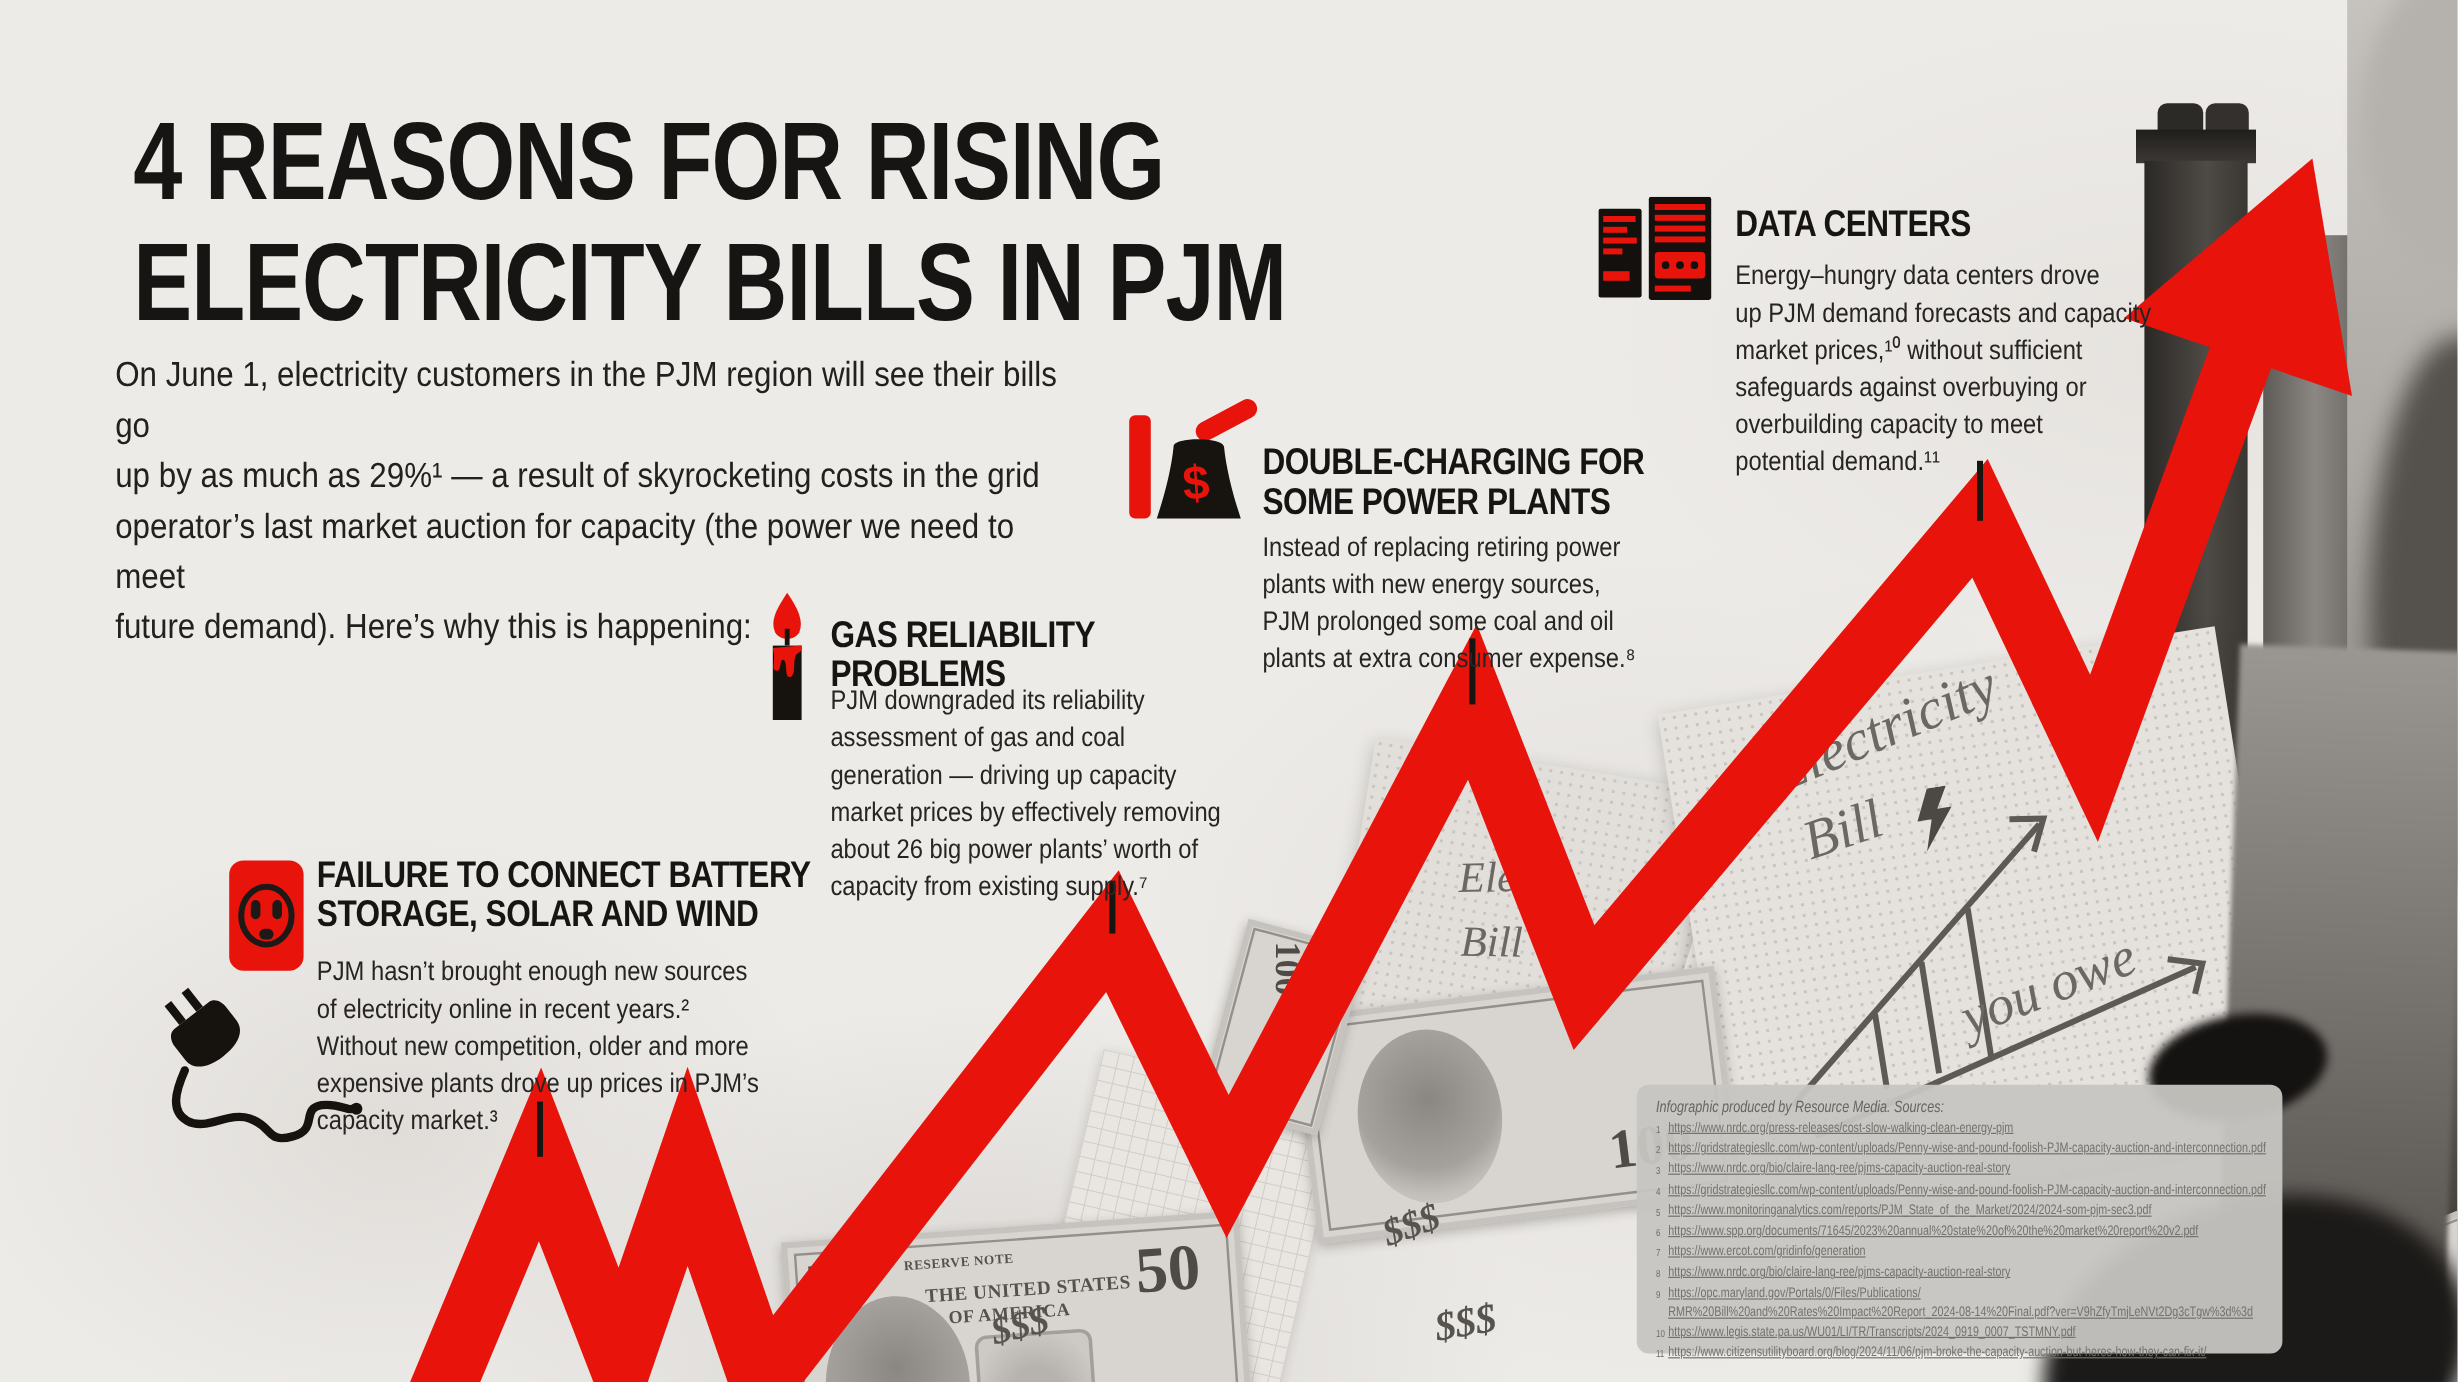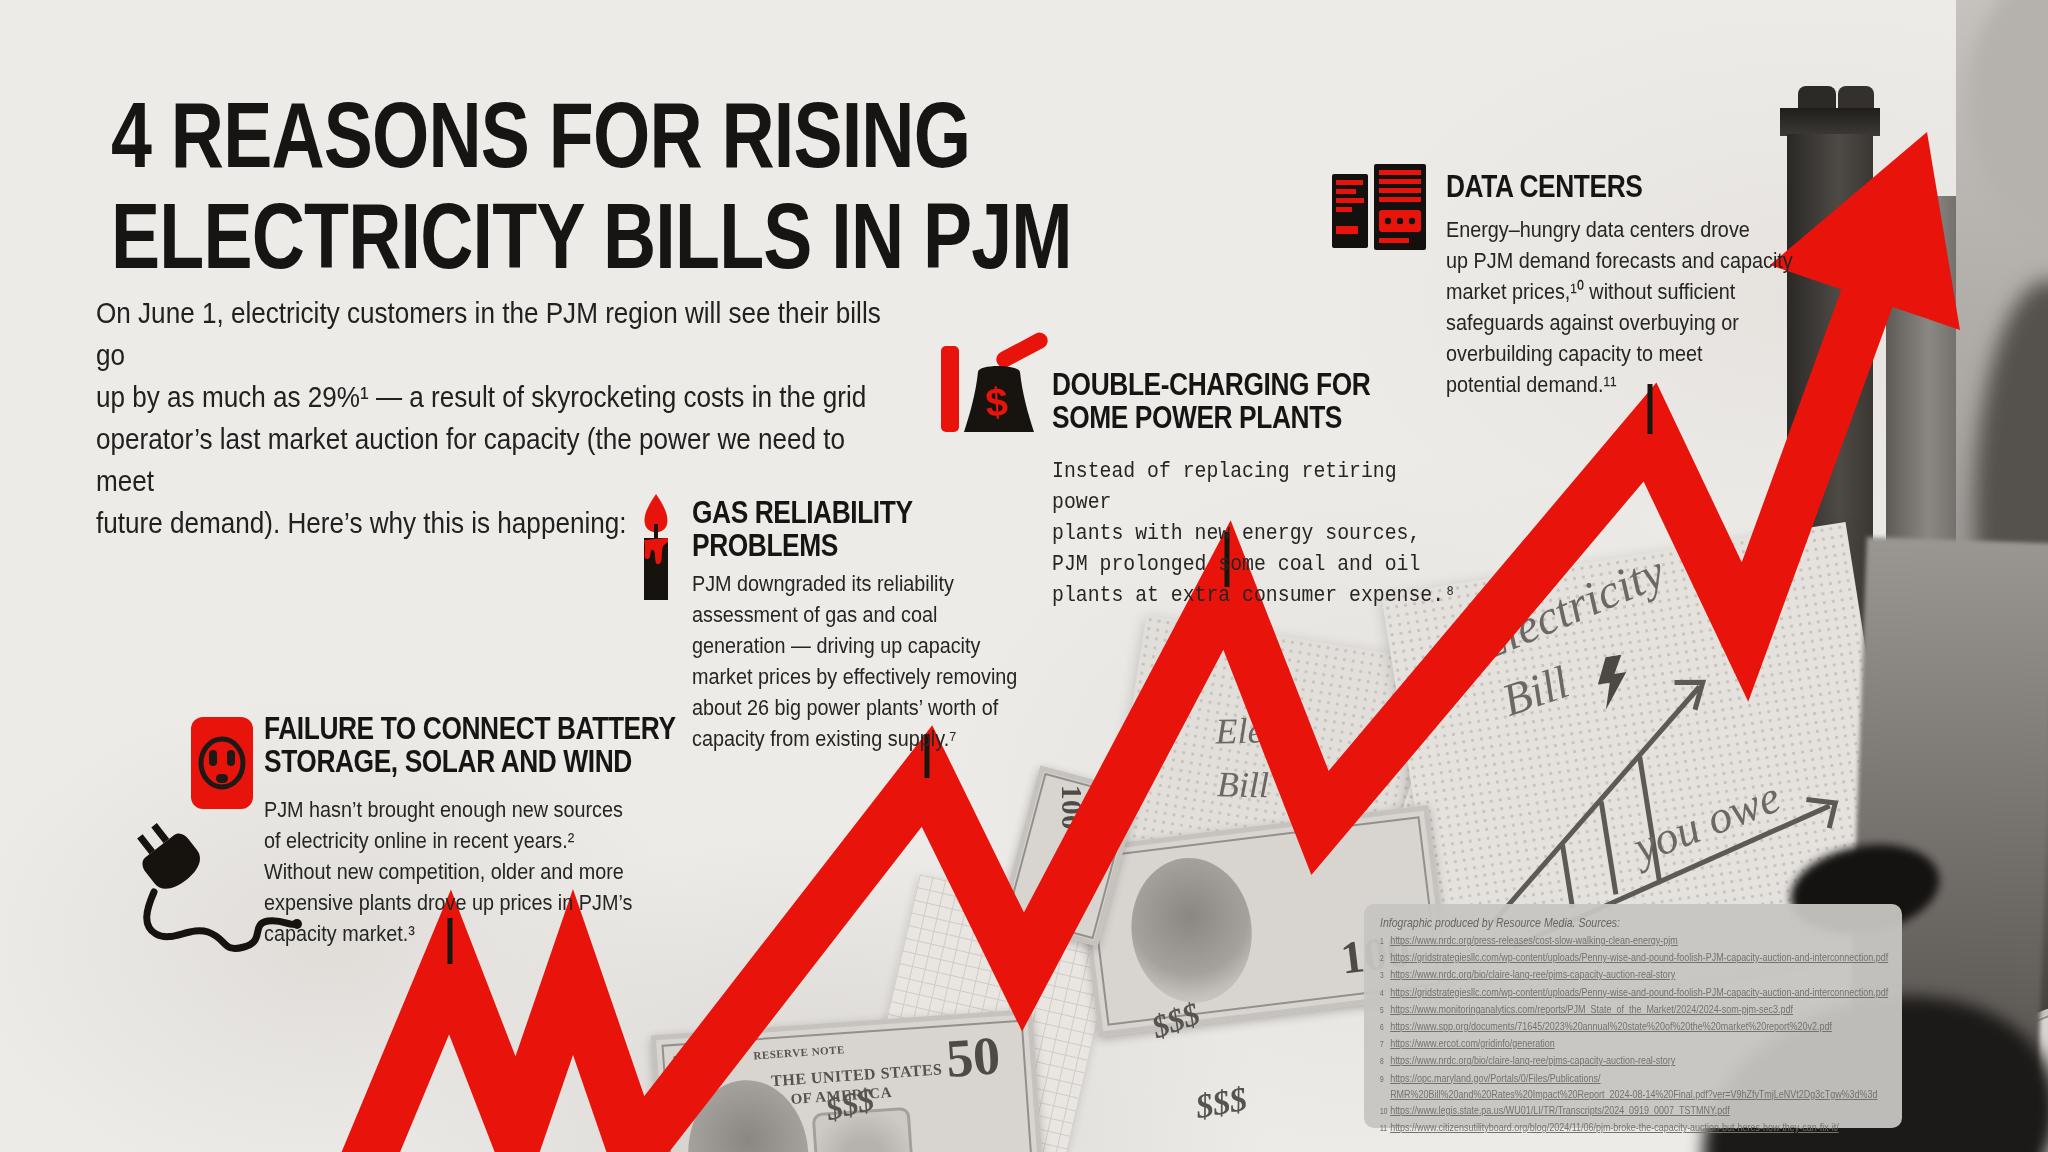--- a/index.html
+++ b/index.html
@@ -176,21 +176,21 @@
     <circle cx="165" cy="104" r="5" fill="#16120e"></circle>
   </svg>
 
   <div class="abs" style="left:632px;top:492px;">
     <svg class="abs" style="left:0;top:0;" width="48" height="108" viewBox="0 0 48 108">
       <path d="M24,2 C14,17 10,26 14,35 C18,42 30,42 34,35 C38,26 33,15 24,2 Z" fill="#e8140c"></path>
       <line x1="24" y1="32" x2="24" y2="46" stroke="#16120e" stroke-width="4"></line>
       <rect x="12" y="46" width="24" height="62" fill="#16120e"></rect>
       <path d="M12,48 C15,60 10,66 15,67 C20,68 17,56 21,58 C25,60 21,74 27,72 C32,70 28,57 32,53 L36,50 L36,46 Z" fill="#e8140c"></path>
     </svg>
-    <h2 class="abs" style="left:60px;top:4px;margin:0;width:420px;">
+    <h2 class="abs" style="left:60px;top:20px;margin:0;width:420px;">
       <span class="cond sec-head">GAS RELIABILITY
 PROBLEMS</span>
     </h2>
     <p class="abs" style="left:60px;top:76px;margin:0;width:470px;">
       <span class="cond sec-body">PJM downgraded its reliability
 assessment of gas and coal
 generation — driving up capacity
 market prices by effectively removing
 about 26 big power plants’ worth of
 capacity from existing supply.⁷</span>
@@ -203,21 +203,21 @@
       <g transform="rotate(-28 84 22)">
           <rect x="56" y="14" width="56" height="16" rx="8" fill="#e8140c"></rect>
         </g>
       <path d="M40,44 C40,36 80,36 82,44 C84,64 90,86 96,104 L26,104 C32,86 38,64 40,44 Z" fill="#17130f"></path>
       <text x="59" y="88" text-anchor="middle" font-size="40" font-weight="700" fill="#e8140c" transform="rotate(-4 59 80)">$</text>
     </svg>
     <h2 class="abs" style="left:114px;top:40px;margin:0;width:440px;">
       <span class="cond sec-head">DOUBLE-CHARGING FOR
 SOME POWER PLANTS</span>
     </h2>
-    <p class="abs" style="left:114px;top:128px;margin:0;width:470px;font-family:Liberation Mono, monospace;">
+    <p class="abs" style="left:114px;top:112px;margin:0;width:470px;">
       <span class="cond sec-body">Instead of replacing retiring power
 plants with new energy sources,
 PJM prolonged some coal and oil
 plants at extra consumer expense.⁸</span>
     </p>
   </div>
 
   <div class="abs" style="left:1332px;top:158px;">
     <svg class="abs" style="left:0;top:6px;" width="96" height="88" viewBox="0 0 96 88">
       <rect x="0" y="10" width="36" height="74" rx="2" fill="#14100d"></rect>

